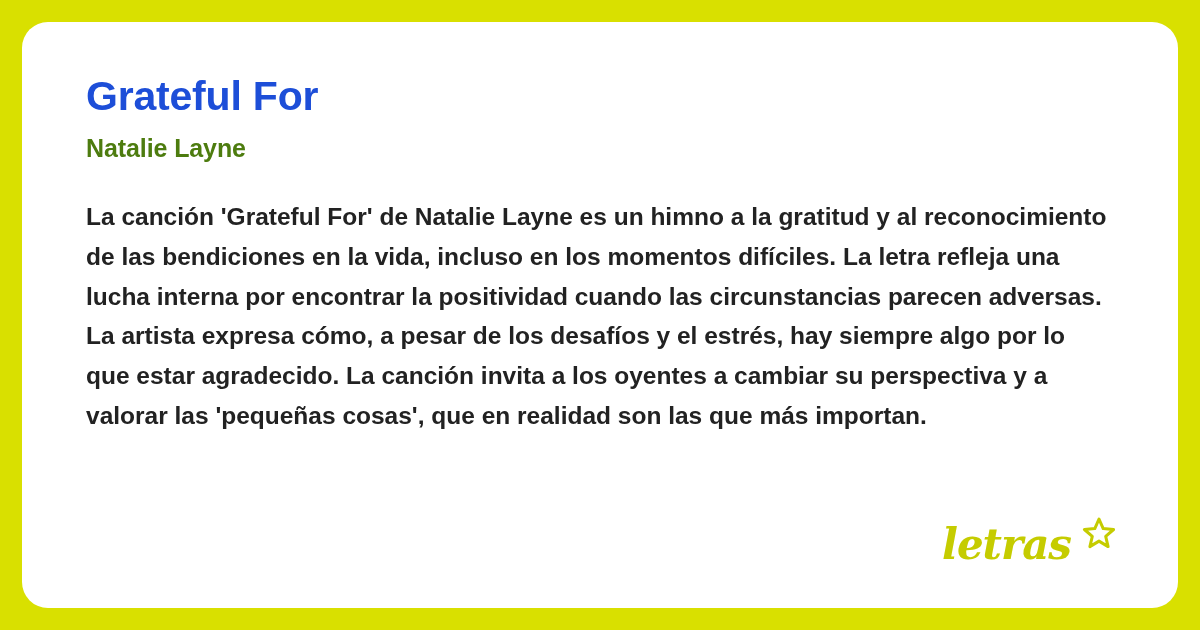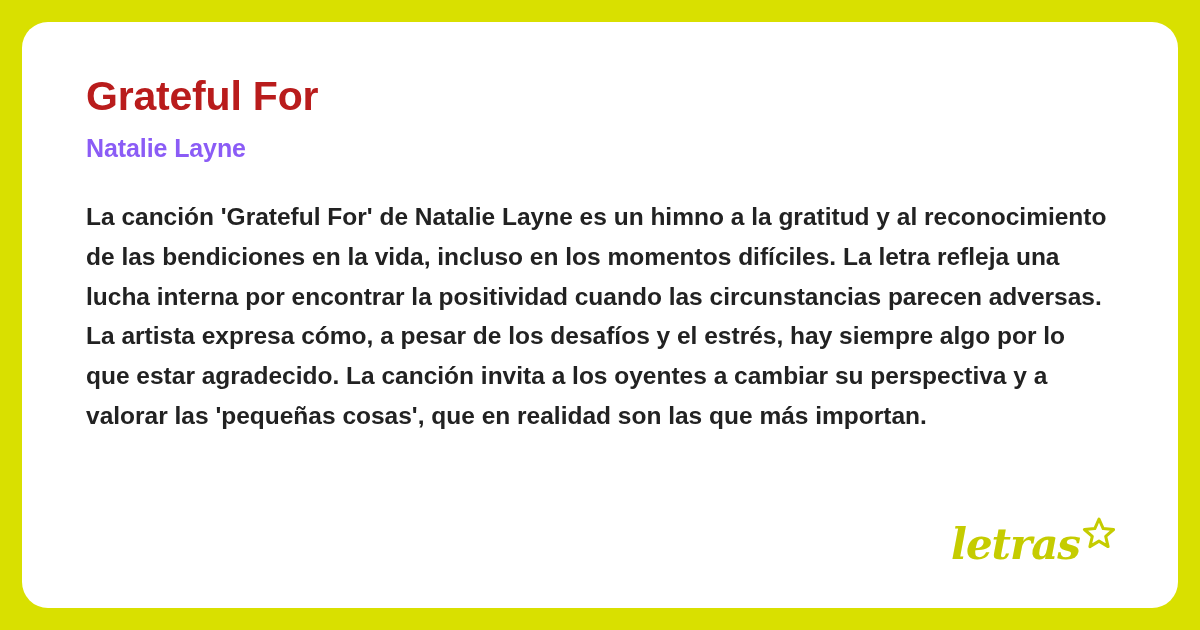--- a/index.html
+++ b/index.html
@@ -18,49 +18,49 @@
     left: 22px;
     top: 22px;
     width: 1156px;
     height: 586px;
     background: #ffffff;
     border-radius: 26px;
     box-sizing: border-box;
     padding: 52px 64px 40px 64px;
   }
   .song-title {
-    color: #b91c1c;
+    color: #1d4ed8;
     font-size: 41px;
     font-weight: bold;
     line-height: 1.08;
     margin: 0 0 0 0;
     letter-spacing: -0.2px;
   }
   .artist-name {
-    color: #8b5cf6;
+    color: #4d7c0f;
     font-size: 25px;
     font-weight: bold;
     margin: 16px 0 0 0;
     letter-spacing: -0.1px;
   }
   .description {
     color: #222222;
     font-size: 24.5px;
     line-height: 1.62;
     margin: 34px 0 0 0;
     max-width: 1030px;
     font-weight: 700;
   }
   .logo {
     position: absolute;
     right: 62px;
     bottom: 42px;
     display: flex;
     align-items: flex-end;
-    gap: 2px;
+    gap: 11px;
   }
   .logo-text {
     color: #c5cc00;
     font-family: "DejaVu Serif", serif;
     font-style: italic;
     font-weight: bold;
     font-size: 42px;
     line-height: 1;
     letter-spacing: -1px;
   }

